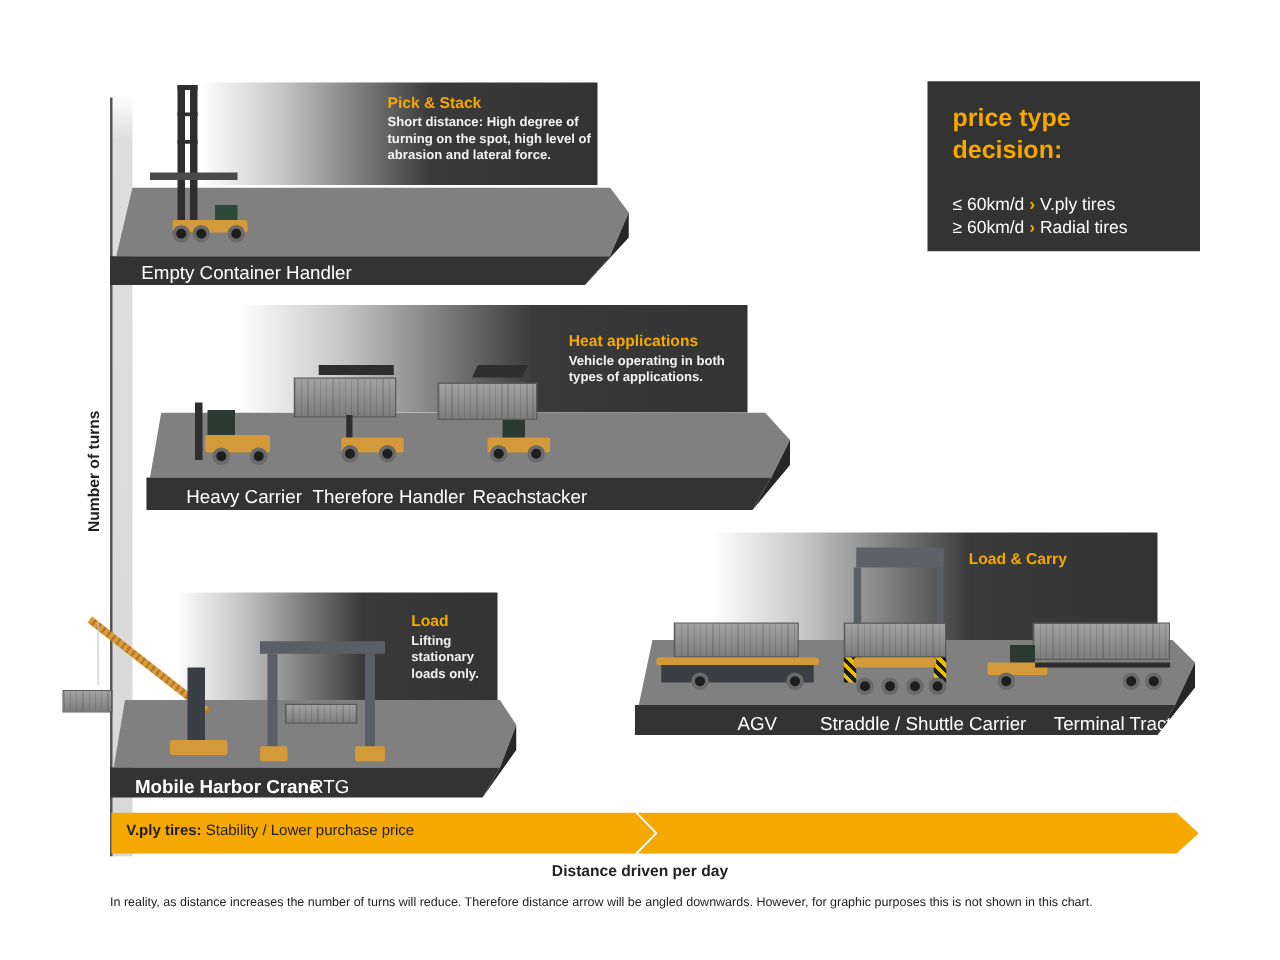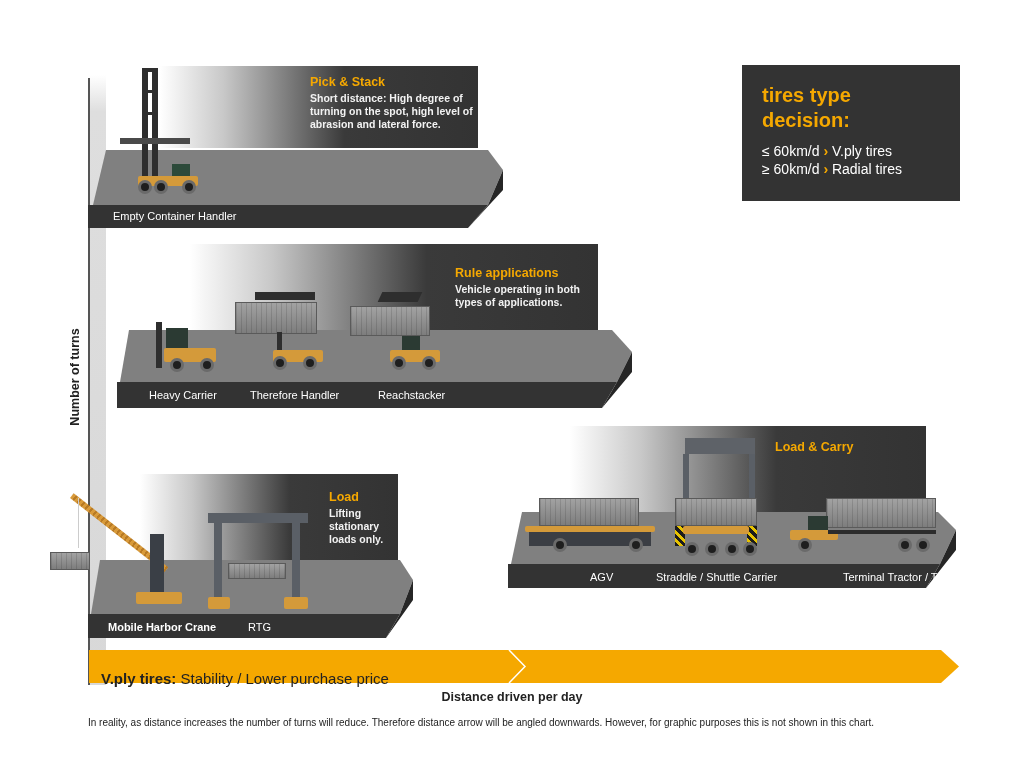--- a/index.html
+++ b/index.html
@@ -11,36 +11,36 @@
     background: linear-gradient(180deg, #ffffff 0%, #dedede 6%, #d8d8d8 100%); }
   .y-axis-line { position: absolute; left: 88px; top: 78px; width: 2px; height: 607px; background: #555; }
   .y-label { position: absolute; left: 5px; top: 370px; width: 140px; text-align: center;
     transform: rotate(-90deg); transform-origin: center; font-weight: bold; font-size: 12.5px; color: #222; }
 
   
   .platform { position: absolute; }
   .backdrop { position: absolute; }
   .backdrop .grad { position: absolute; inset: 0;
     background: linear-gradient(90deg, rgba(255,255,255,1) 0%, rgba(200,200,200,1) 20%, #3a3a3a 58%, #333 100%); }
-  .veh-label { position: absolute; color: #fff; font-size: 11px; white-space: nowrap; }
+  .veh-label { position: absolute; color: #fff; font-size: 15px; white-space: nowrap; }
 
   .info { position: absolute; color: #fff; }
   .info .title { color: #f5a800; font-weight: bold; font-size: 12.5px; margin-bottom: 3px; }
   .info .desc { font-weight: bold; font-size: 10.5px; line-height: 13px; color: #f2f2f2; }
 
   
   .rule-box { position: absolute; left: 742px; top: 65px; width: 218px; height: 136px; background: #333333; padding: 18px 20px; }
   .rule-title { color: #f5a800; font-weight: bold; font-size: 20px; line-height: 25px; }
   .rule-line { color: #fff; font-size: 14px; line-height: 18px; }
-  .rule-lines { margin-top: 9px; }
+  .rule-lines { margin-top: 21px; }
   .chev { color: #f5a800; font-weight: bold; }
 
   
   .arrow { position: absolute; left: 89px; top: 650px; width: 870px; height: 33px; }
-  .arrow-text { position: absolute; top: 20px; font-size: 15px; color: #222; white-space: nowrap; }
+  .arrow-text { position: absolute; top: 7px; font-size: 12px; color: #222; white-space: nowrap; }
   .arrow-text b { font-weight: bold; }
   .x-label { position: absolute; left: 0; width: 1024px; top: 690px; text-align: center; font-weight: bold; font-size: 12.5px; color: #222; }
   .footnote { position: absolute; left: 88px; top: 717px; font-weight: normal; font-size: 10px; color: #222; white-space: nowrap; }
 
   
   .veh { position: absolute; }
   .body-y { position: absolute; background: #d49a3a; border-radius: 2px; }
   .body-k { position: absolute; background: #2c2c2c; }
   .wheel { position: absolute; width: 14px; height: 14px; border-radius: 50%; background: #1e1e1e; border: 3px solid #6a6a6a; }
   .container { position: absolute; background: linear-gradient(180deg, #9a9a9a, #7c7c7c); border: 1px solid #5a5a5a;
@@ -85,21 +85,21 @@
     <div class="wheel" style="left:62px; top:112px;"></div>
   </div>
   <div class="veh-label" style="left:113px; top:210px;">Empty Container Handler</div>
 </div>
 
 <div class="platform">
   <div class="backdrop" style="left:190px; top:244px; width:408px; height:86px;">
       <div class="grad"></div>
     </div>
   <div class="info" style="left:455px; top:266px; width:140px;">
-    <div class="title">Rule applications</div>
+    <div class="title">Heat applications</div>
     <div class="desc">Vehicle operating in both types of applications.</div>
   </div>
   <svg style="position:absolute; left:117px; top:330px;" width="520" height="80">
     <polygon points="12,0 495,0 515,22 500,52 3,52" fill="#808080"></polygon>
     <polygon points="0,52 500,52 485,78 0,78" fill="#333"></polygon>
     <polygon points="500,52 515,22 515,42 485,78" fill="#262626"></polygon>
   </svg>
 
   <div class="veh" style="left:152px; top:322px; width:70px; height:52px;">
     <div class="mast" style="left:4px; top:0; width:6px; height:46px;"></div>
@@ -208,21 +208,21 @@
     <div class="wheel" style="left:10px; top:40px;"></div>
     <div class="wheel" style="left:110px; top:40px;"></div>
     <div class="wheel" style="left:128px; top:40px;"></div>
   </div>
   <div class="veh-label" style="left:590px; top:571px;">AGV</div>
   <div class="veh-label" style="left:656px; top:571px;">Straddle / Shuttle Carrier</div>
   <div class="veh-label" style="left:810px; top:571px;margin-left:33px;">Terminal Tractor / Trailer</div>
 </div>
 
 <div class="rule-box">
-  <div class="rule-title">tires type decision:</div>
+  <div class="rule-title">price type decision:</div>
   <div class="rule-lines">
     <div class="rule-line">
       <span>≤ 60km/d</span>
       <span class="chev">›</span>
       <span>V.ply tires</span>
     </div>
     <div class="rule-line">
       <span>≥ 60km/d</span>
       <span class="chev">›</span>
       <span>Radial tires</span>

